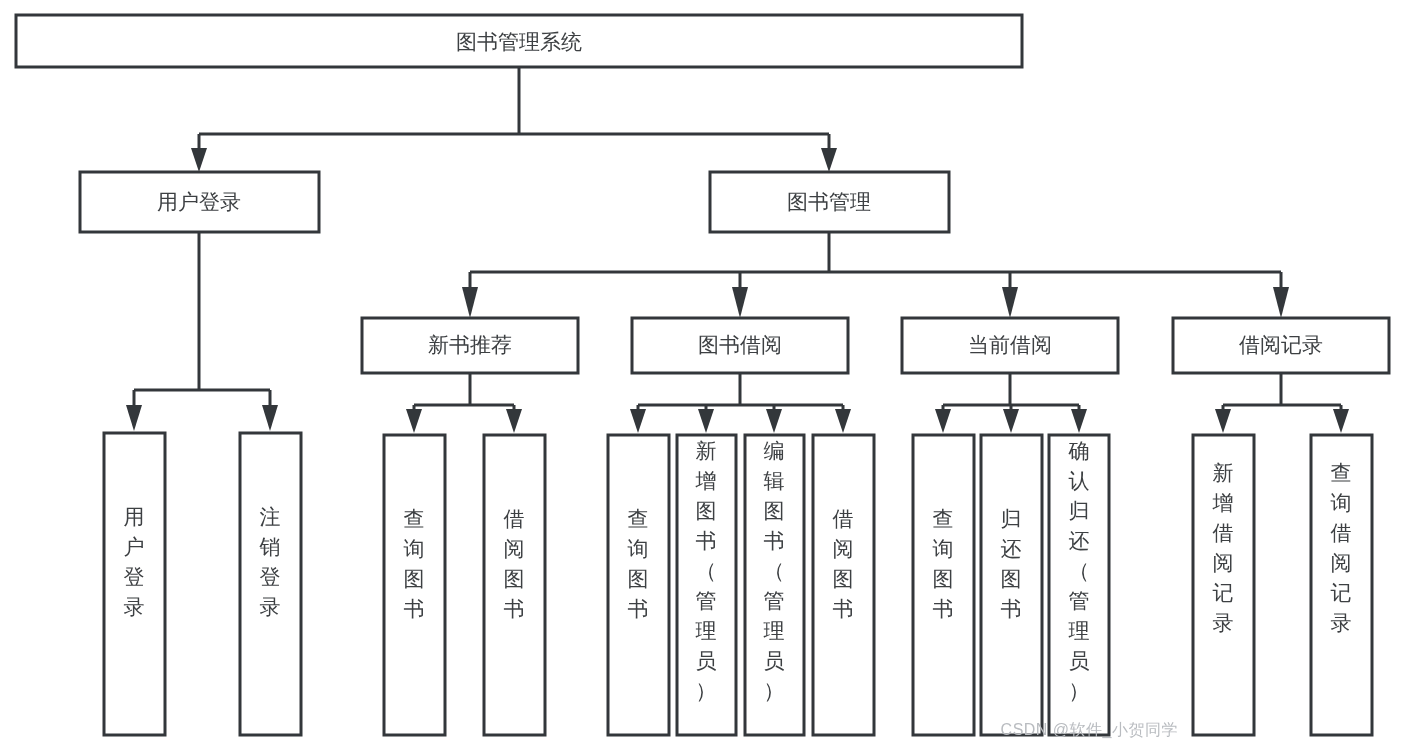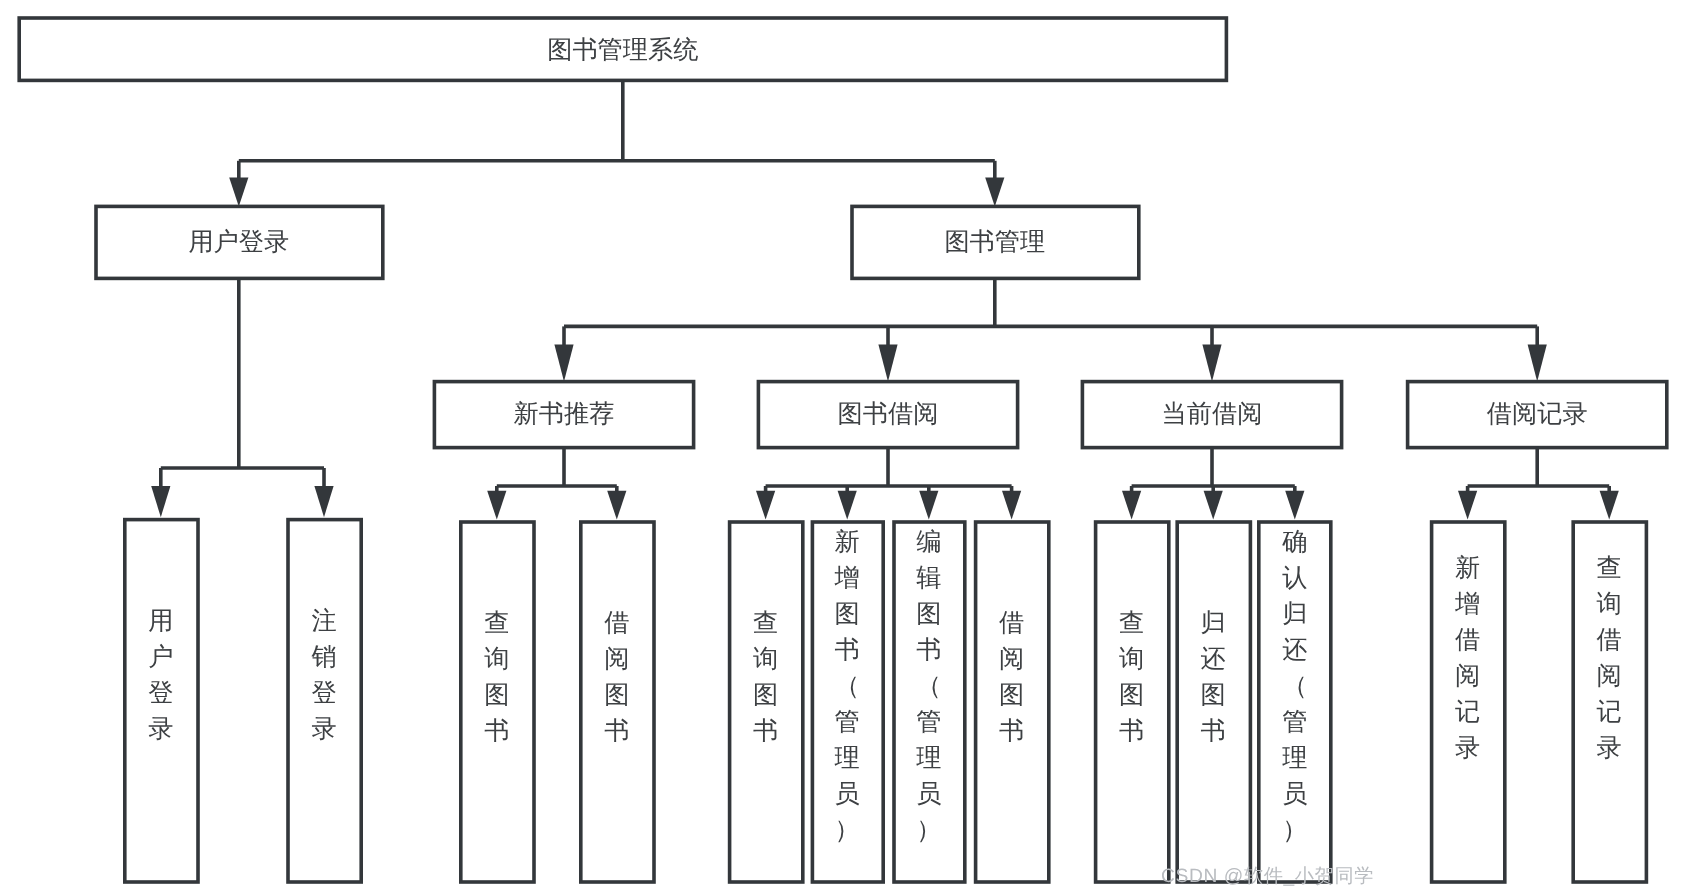--- a/index.html
+++ b/index.html
@@ -11,20 +11,21 @@
     width: 1405px;
     height: 747px;
     font-family: "Liberation Sans", "DejaVu Sans", sans-serif;
     overflow: hidden;
     position: relative;
   }
   #diagram-root {
     position: relative;
     width: 1153px;
     height: 747px;
+    padding-left: 33px;
   }
   svg.diagram-svg {
     position: absolute;
     top: 0;
     left: 0;
     width: 1405px;
     height: 747px;
     display: block;
   }
   .node-box {

